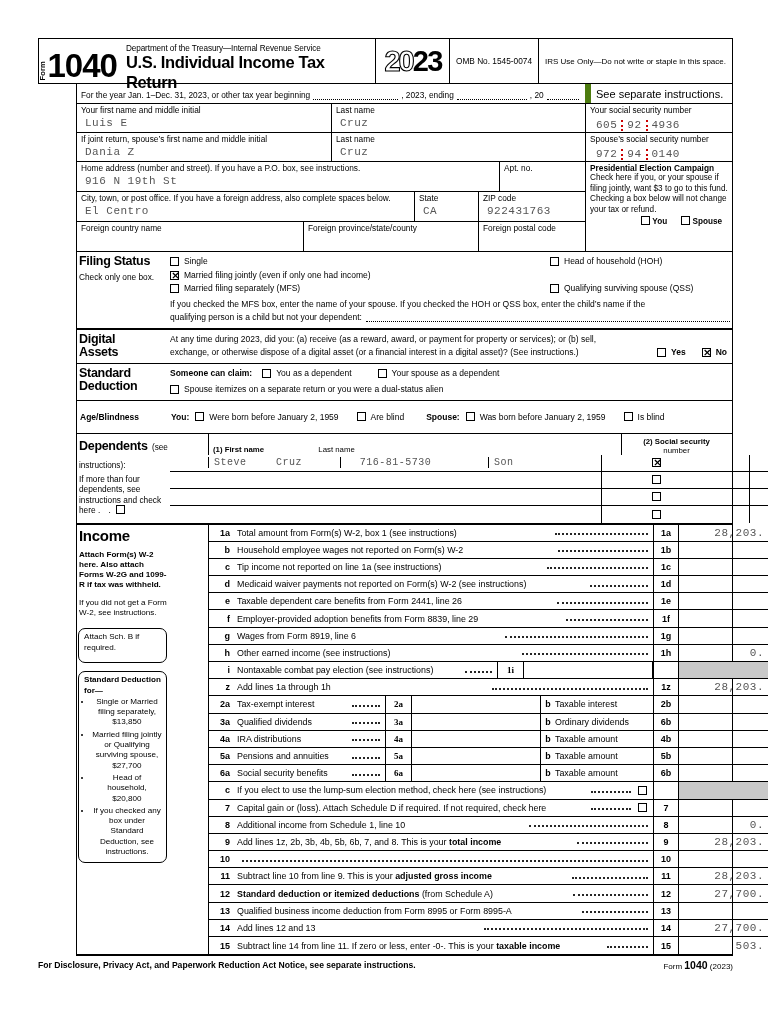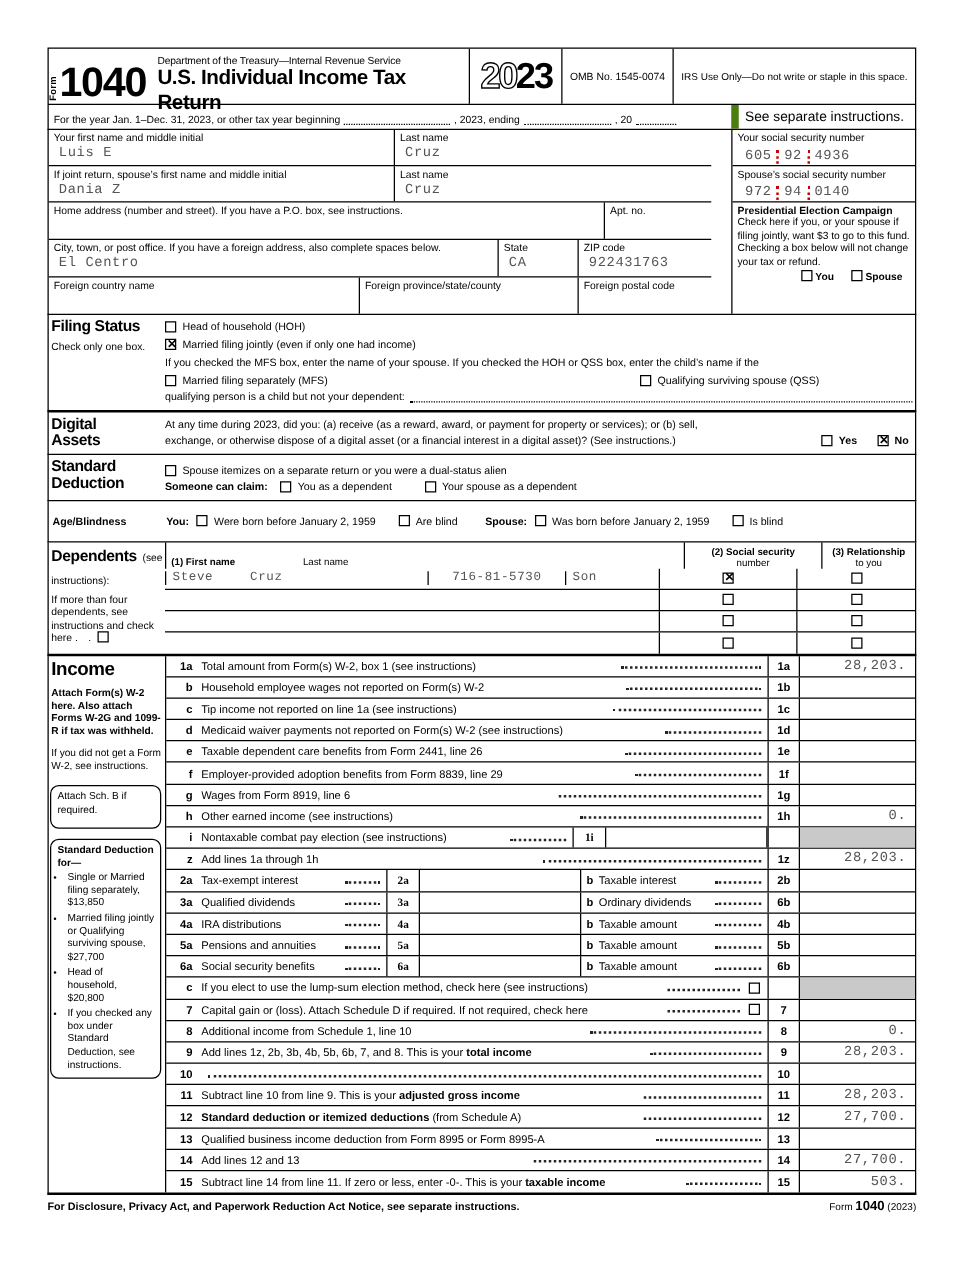--- a/index.html
+++ b/index.html
@@ -11,21 +11,21 @@
     -webkit-font-smoothing:none;
   }
   .page { position:relative; width:768px; height:1024px; padding:0; }
   .form { position:absolute; left:38px; top:38px; width:695px; }
   .mono { font-family:"Liberation Mono","DejaVu Sans Mono",monospace; color:#555; letter-spacing:.5px; }
   .row { display:flex; }
   .grow { flex:1 1 auto; }
 
   .bd  { border:1px solid #000; }
   .bb  { border-bottom:1px solid #000; }
-  .bl  { border-left:1px solid #000; }
+  .bl  { border-left:1px solid #000;margin-left:38px; }
   .br  { border-right:1px solid #000; }
   .bb2 { border-bottom:2px solid #000; }
 
   
   .hdr { display:flex; align-items:stretch; height:46px; }
   .hdr-form-no { display:flex; align-items:flex-end; padding-bottom:2px; }
   .rot { writing-mode:vertical-rl; transform:rotate(180deg);
          font-size:7.5px; font-weight:bold; letter-spacing:.2px;
          line-height:1; padding-bottom:3px; }
   .num1040 { font-size:33px; font-weight:bold; line-height:.95; letter-spacing:-1px; margin-left:1px;}
@@ -47,21 +47,21 @@
   .yearrow .cellL { flex:1 1 auto; display:flex; align-items:flex-end; padding-left:4px; height:100%; padding-bottom:3px;}
   .dotline { border-bottom:1px dotted #000; flex:0 0 auto; height:10px; margin:0 3px;}
   .sep-instr { flex:0 0 147px; border-left:6px solid #4d7c0f; padding-left:5px;
                font-size:11px; display:flex; align-items:center; height:100%;}
 
   
   .lbl { font-size:8.3px; line-height:11px; padding:1px 0 0 4px; }
   .lblb { font-size:8.3px; font-weight:normal; line-height:11px; padding:1px 0 0 4px; }
   .val { font-size:11px; padding:1px 0 1px 8px; height:17px; }
 
-  .nameblk { display:flex;gap:16px; }
+  .nameblk { display:flex; }
   .nameL { flex:1 1 auto; }
   .nameR { flex:0 0 147px; border-left:1px solid #000; }
   .nrow { height:29px; }
   .fnm  { flex:1 1 auto; border-right:1px solid #000;}
   .lnm  { flex:0 0 253px; }
 
   .ssnval { font-size:11px; padding-left:10px; display:flex; align-items:center; height:18px; }
   .ssn-sep { color:#cc0000; font-weight:bold; margin:0 4px; letter-spacing:0;
              border-left:2px dotted #cc0000; height:11px; display:inline-block; }
 
@@ -119,21 +119,21 @@
   .subbox { flex:0 0 26px; border-left:1.5px solid #000; height:100%;
             display:flex; align-items:center; justify-content:center;
             font-weight:bold; font-size:9px;font-family:Liberation Serif, serif; }
   .subamt { flex:0 0 130px; border-left:1px solid #000; border-right:1.5px solid #000; height:100%;}
 
   .sidebox { font-size:8.1px; line-height:10.3px; }
 
   .bracket { position:relative; border:1px solid #000; border-radius:7px;
              padding:3px 4px 3px 5px; font-size:8.1px; line-height:10.3px; }
   .bracket ul { margin:1px 0 0 0; padding-left:8px; }
-  .bracket li { margin-bottom:2px; }
+  .bracket li { margin-bottom:2px;text-align:center; }
 
   .footer { display:flex; justify-content:space-between; align-items:center;
             font-size:8.6px; font-weight:bold; padding-top:3px;}
   .footer .r { font-weight:normal; font-size:8px;}
   .footer .r b { font-size:10.5px;}
 </style>
 </head>
 <body>
 
 <div class="page">
@@ -189,20 +189,21 @@
         </div>
         <div class="lnm">
           <div class="lbl">Last name</div>
           <div class="val mono">Cruz</div>
         </div>
       </div>
 
       <div class="row bb" style="height:30px">
         <div class="grow br">
           <div class="lbl">Home address (number and street). If you have a P.O. box, see instructions.</div>
+          <div class="val mono">916 N 19th St</div>
         </div>
         <div style="flex:0 0 85px">
           <div class="lbl">Apt. no.</div>
           <div class="val mono"></div>
         </div>
       </div>
 
       <div class="row bb" style="height:30px">
         <div class="grow br">
           <div class="lbl">City, town, or post office. If you have a foreign address, also complete spaces below.</div>
@@ -266,42 +267,46 @@
     </div>
   </div>
 
   <div class="sect bl br bb2">
     <div class="sect-lbl">
       <div class="big">Filing Status</div>
       <div class="sm">Check only one box.</div>
     </div>
     <div class="sect-body">
       <div class="fs-line">
+        <span class="fs-opt fs-left">
+          <span class="cb"></span>
+          <span>Single</span>
+        </span>
         <span class="fs-opt">
           <span class="cb"></span>
           <span>Head of household (HOH)</span>
         </span>
       </div>
       <div class="fs-line">
         <span class="fs-opt fs-left">
           <span class="cb x"></span>
           <span>Married filing jointly (even if only one had income)</span>
         </span>
       </div>
-      <div class="fs-line" style="padding-top:2px">If you checked the MFS box, enter the name of your spouse. If you checked the HOH or QSS box, enter the child’s name if the</div>
       <div class="fs-line">
         <span class="fs-opt fs-left">
           <span class="cb"></span>
           <span>Married filing separately (MFS)</span>
         </span>
         <span class="fs-opt">
           <span class="cb"></span>
           <span>Qualifying surviving spouse (QSS)</span>
         </span>
       </div>
+      <div class="fs-line" style="padding-top:2px">If you checked the MFS box, enter the name of your spouse. If you checked the HOH or QSS box, enter the child’s name if the</div>
       <div class="fs-line">
         <span>qualifying person is a child but not your dependent:</span>
         <span class="hint"></span>
       </div>
     </div>
   </div>
 
   <div class="sect bl br bb">
     <div class="sect-lbl">
       <div class="big">Digital</div>
@@ -322,35 +327,35 @@
       </div>
     </div>
   </div>
 
   <div class="sect bl br bb">
     <div class="sect-lbl">
       <div class="big">Standard</div>
       <div class="big">Deduction</div>
     </div>
     <div class="sect-body">
-      <div class="fs-line" style="padding-top:3px">
-        <span class="fs-opt">
-          <span class="cb"></span>
-          <span>Spouse itemizes on a separate return or you were a dual-status alien</span>
-        </span>
-      </div>
       <div class="fs-line">
         <b style="margin-right:10px">Someone can claim:</b>
         <span class="fs-opt" style="margin-right:26px">
           <span class="cb"></span>
           <span>You as a dependent</span>
         </span>
         <span class="fs-opt">
           <span class="cb"></span>
           <span>Your spouse as a dependent</span>
+        </span>
+      </div>
+      <div class="fs-line" style="padding-top:3px">
+        <span class="fs-opt">
+          <span class="cb"></span>
+          <span>Spouse itemizes on a separate return or you were a dual-status alien</span>
         </span>
       </div>
     </div>
   </div>
 
   <div class="bl br bb" style="display:flex;align-items:center;height:33px;font-size:8.5px;padding:0 3px">
     <b style="flex:0 0 91px">Age/Blindness</b>
     <b style="margin-right:6px">You:</b>
     <span class="fs-opt" style="margin-right:18px">
       <span class="cb"></span>

